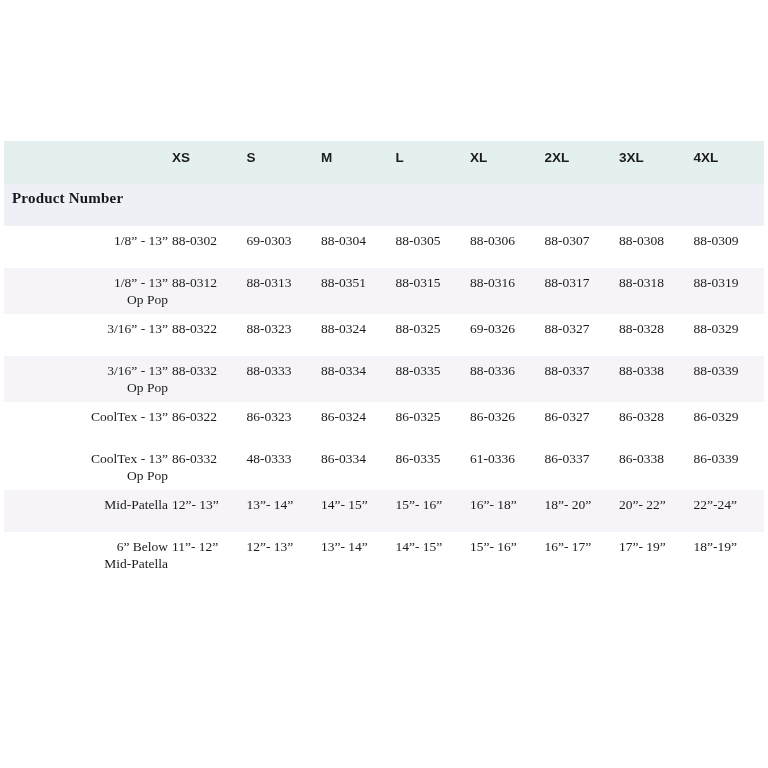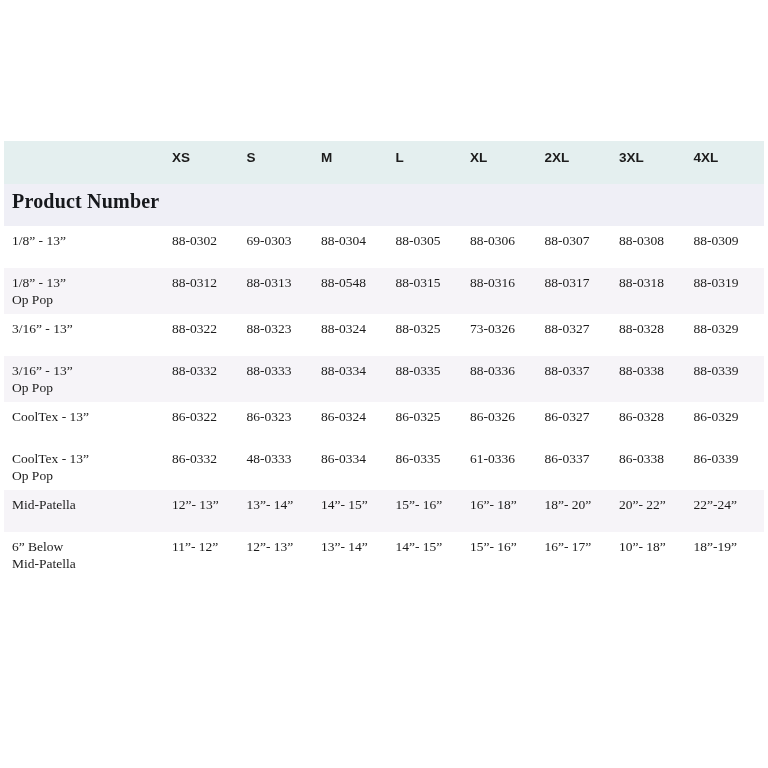--- a/index.html
+++ b/index.html
@@ -46,35 +46,36 @@
   }
   tr.header-row td.first { padding-left: 8px; }
   tr.header-row td.sz { padding-left: 4px; margin-left: 24px; }
 
   tr.section-row td {
     background: #efeff6;
     height: 30px;
     font-family: "Liberation Serif", serif;
     font-weight: bold;
     font-style: normal;
-    font-size: 20px;
+    font-size: 15px;
     color: #16181c;
     padding: 6px 0 6px 8px;
     letter-spacing: 0.2px;
   }
   tr.data-row td {
     height: 30px;
     padding: 6px 0 6px 0;
     font-size: 13.5px;
     color: #1c1c1c;
     line-height: 17px;
   }
   tr.data-row td.label {
     padding-left: 8px;
     white-space: pre-line;
+    text-align: right;
   }
   tr.data-row td.val {
     padding-left: 4px;
     white-space: nowrap;
   }
   tr.shade td { background: #f6f4f8; }
   tr.plain td { background: #ffffff; }
 
   .tall td { height: 48px; }
 </style>
@@ -122,35 +123,35 @@
         <td class="val">88-0307</td>
         <td class="val">88-0308</td>
         <td class="val">88-0309</td>
       </tr>
 
       <tr class="data-row shade tall">
         <td class="label">1/8” - 13”
 Op Pop</td>
         <td class="val">88-0312</td>
         <td class="val">88-0313</td>
-        <td class="val">88-0548</td>
+        <td class="val">88-0351</td>
         <td class="val">88-0315</td>
         <td class="val">88-0316</td>
         <td class="val">88-0317</td>
         <td class="val">88-0318</td>
         <td class="val">88-0319</td>
       </tr>
 
       <tr class="data-row plain">
         <td class="label">3/16” - 13”</td>
         <td class="val">88-0322</td>
         <td class="val">88-0323</td>
         <td class="val">88-0324</td>
         <td class="val">88-0325</td>
-        <td class="val">73-0326</td>
+        <td class="val">69-0326</td>
         <td class="val">88-0327</td>
         <td class="val">88-0328</td>
         <td class="val">88-0329</td>
       </tr>
 
       <tr class="data-row shade tall">
         <td class="label">3/16” - 13”
 Op Pop</td>
         <td class="val">88-0332</td>
         <td class="val">88-0333</td>
@@ -203,19 +204,19 @@
 
       <tr class="data-row plain tall">
         <td class="label">6” Below
 Mid-Patella</td>
         <td class="val">11”- 12”</td>
         <td class="val">12”- 13”</td>
         <td class="val">13”- 14”</td>
         <td class="val">14”- 15”</td>
         <td class="val">15”- 16”</td>
         <td class="val">16”- 17”</td>
-        <td class="val">10”- 18”</td>
+        <td class="val">17”- 19”</td>
         <td class="val">18”-19”</td>
       </tr>
 
     </tbody>
   </table>
 </div>
 
 </body></html>

